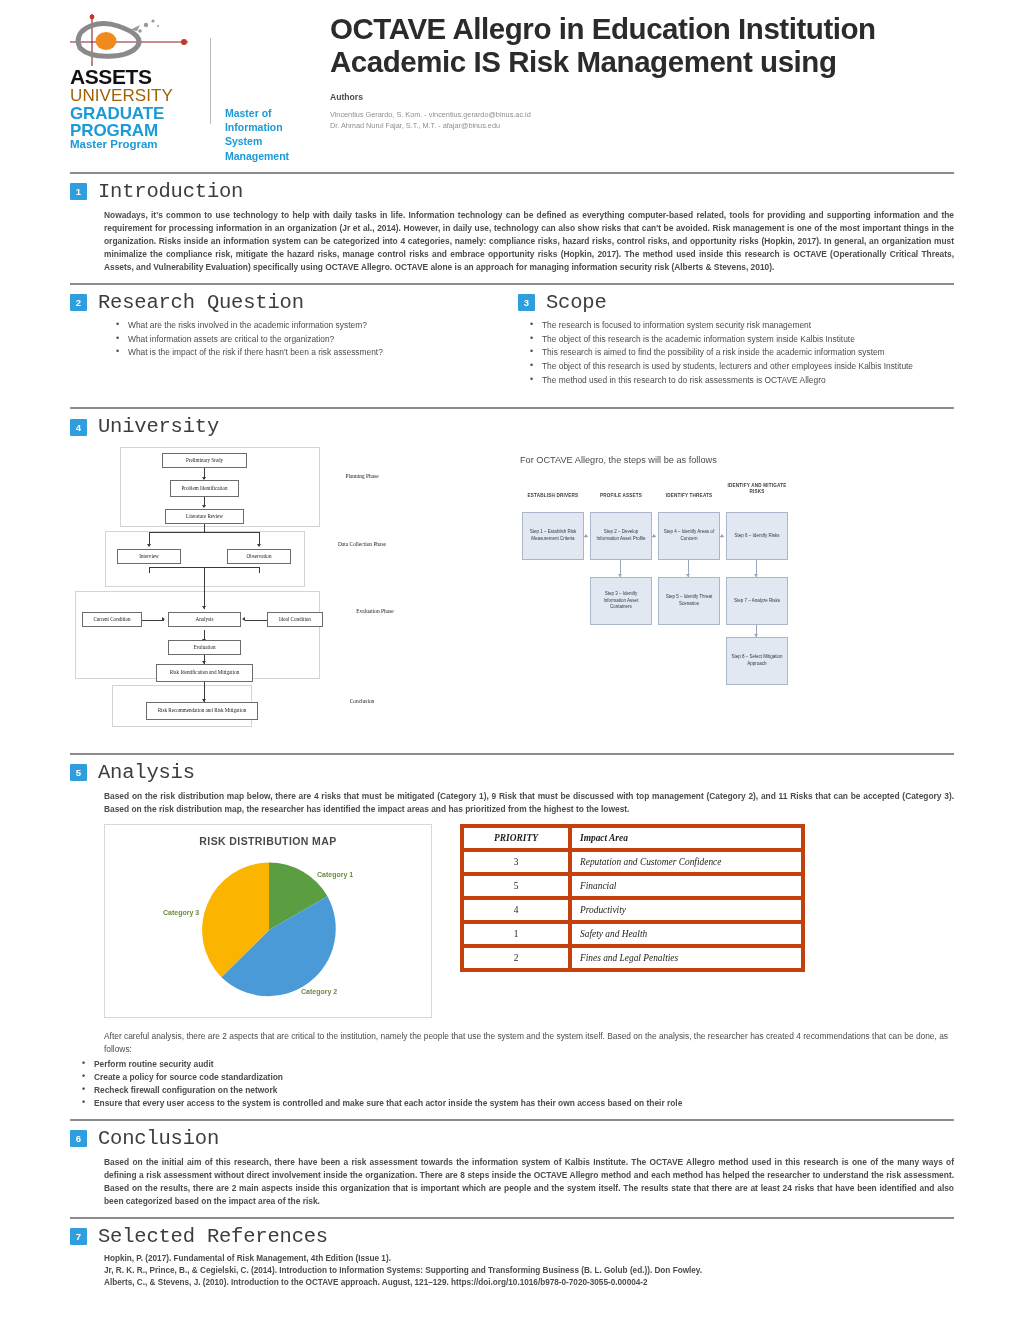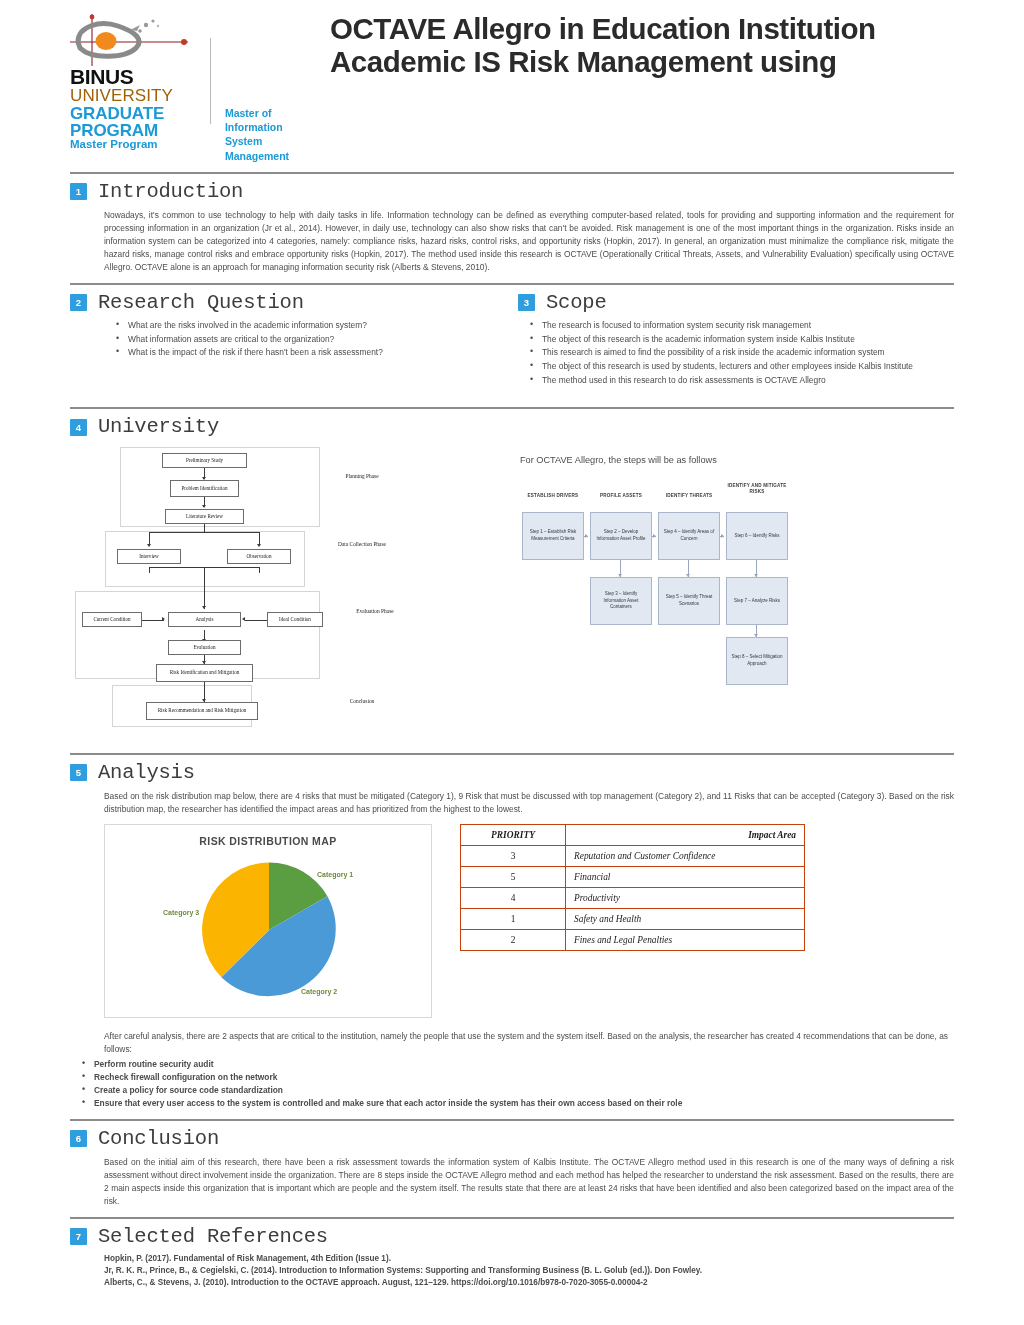--- a/index.html
+++ b/index.html
@@ -39,21 +39,21 @@
   
   .rule{height:2px;background:#8c8c8c;margin:9px 70px 0 70px;}
   .sec{padding:0 70px;}
   .sec-head{display:flex;align-items:center;margin-top:7px;}
   .badge{
     width:17px;height:17px;flex:0 0 17px;background:#2f9ede;color:#fff;
     font-size:9.5px;font-weight:bold;display:flex;align-items:center;justify-content:center;
     margin-right:11px;border-radius:1px;
   }
   .sec-title{font-size:20.5px;color:#3d3d3d;letter-spacing:-.2px;line-height:1.1;font-family:Liberation Mono, monospace;}
-  .body-text{font-size:8.4px;line-height:1.53;color:#4c4c4c;text-align:justify;margin:6px 0 0 34px;}
+  .body-text{font-size:8.4px;line-height:1.53;color:#4c4c4c;text-align:justify;margin:6px 0 0 34px;font-weight:bold;}
   ul.bullets{margin:5px 0 0 46px;padding:0;list-style:none;}
   ul.bullets li{font-size:8.4px;line-height:1.5;color:#4c4c4c;position:relative;padding-left:12px;margin-bottom:1px;}
   ul.bullets li:before{content:"\2022";position:absolute;left:0;top:-1px;color:#4c4c4c;font-size:9px;}
 
   .two-col{display:flex;}
   .col-l{width:448px;flex:0 0 448px;}
   .col-r{flex:1;padding-left:0px;}
   .col-r .sec-head{margin-left:0;}
 
   
@@ -96,23 +96,23 @@
   
   .analysis-row{display:flex;margin:8px 0 0 34px;align-items:flex-start;}
   .chart-card{width:328px;flex:0 0 328px;border:1px solid #d8d8d8;background:#fff;padding:6px 0 10px 0;box-sizing:border-box;}
   .chart-title{text-align:center;font-size:10.5px;font-weight:bold;color:#4a4a4a;letter-spacing:.4px;margin:4px 0 2px 0;}
   .pie-holder{position:relative;width:328px;height:158px;}
   .pie-svg{position:absolute;left:50%;top:6px;transform:translateX(-50%);}
   .pie-label{position:absolute;font-size:7px;font-weight:bold;color:#6d8a3e;white-space:nowrap;}
 
   .table-holder{flex:1;padding-left:28px;}
   table.impact{border-collapse:collapse;width:345px;font-family:"Liberation Serif","DejaVu Serif",serif;}
-  table.impact th,table.impact td{border:1px solid #c2410c;padding:5px 8px;font-size:9.4px;color:#1c1c1c;}
+  table.impact th,table.impact td{border:4px solid #c2410c;padding:5px 8px;font-size:9.4px;color:#1c1c1c;}
   table.impact th{font-weight:bold;font-style:italic;text-align:center;}
-  table.impact th.area{text-align:right;}
+  table.impact th.area{text-align:left;}
   table.impact td.pri{text-align:center;width:88px;font-style:normal;}
   table.impact td.area{font-style:italic;}
 
   .rec-text{font-size:8.4px;line-height:1.53;color:#4c4c4c;margin:12px 0 0 34px;}
   ul.rec{margin:2px 0 0 12px;padding:0;list-style:none;font-weight:bold;}
   ul.rec li{font-size:8.4px;line-height:1.55;color:#4c4c4c;position:relative;padding-left:12px;}
   ul.rec li:before{content:"\2022";position:absolute;left:0;top:-1px;font-size:9px;}
 
   .refs{margin:5px 0 0 34px;font-weight:bold;}
   .refs div{font-size:8.2px;line-height:1.45;color:#4c4c4c;}
@@ -134,40 +134,45 @@
             <path d="M8 30 C8 14, 30 8, 48 14 C66 20, 74 28, 66 36 C56 46, 22 48, 10 36 Z" fill="none" stroke="#8a8a8a" stroke-width="5"></path>
             <ellipse cx="36" cy="29" rx="10.5" ry="9" fill="#f08a1c"></ellipse>
             <path d="M60 18 l10 -5 l-3 6 z" fill="#9a9a9a"></path>
             <circle cx="76" cy="13" r="2.2" fill="#9a9a9a"></circle>
             <circle cx="83" cy="9" r="1.6" fill="#9a9a9a"></circle>
             <circle cx="70" cy="19" r="1.8" fill="#9a9a9a"></circle>
             <circle cx="88" cy="14" r="1.2" fill="#b5b5b5"></circle>
           </svg>
         </div>
         <div class="binus-words">
-          <div class="w1">BINUS</div>
+          <div class="w1">ASSETS</div>
           <div class="w2">UNIVERSITY</div>
           <div class="w3">GRADUATE</div>
           <div class="w4">PROGRAM</div>
           <div class="w5">Master Program</div>
         </div>
       </div>
       <div class="logo-divider"></div>
       <div class="logo-right">
         <div>Master of Information</div>
         <div>System Management</div>
       </div>
     </div>
 
     <div class="title-block">
       <div class="poster-title">
         <div>OCTAVE Allegro in Education Institution</div>
         <div>Academic IS Risk Management using</div>
       </div>
       <div class="meta-row">
+        <div class="meta-col">
+          <div class="meta-h">Authors</div>
+          <div class="meta-t">Vincentius Gerardo, S. Kom. - vincentius.gerardo@binus.ac.id</div>
+          <div class="meta-t">Dr. Ahmad Nurul Fajar, S.T., M.T. - afajar@binus.edu</div>
+        </div>
       </div>
     </div>
   </div>
 
   <div class="rule"></div>
 
   <div class="sec">
     <div class="sec-head">
       <div class="badge">1</div>
       <div class="sec-title">Introduction</div>
@@ -358,22 +363,22 @@
               <td class="area">Fines and Legal Penalties</td>
             </tr>
           </tbody>
         </table>
       </div>
     </div>
 
     <div class="rec-text">After careful analysis, there are 2 aspects that are critical to the institution, namely the people that use the system and the system itself. Based on the analysis, the researcher has created 4 recommendations that can be done, as follows:</div>
     <ul class="rec">
       <li>Perform routine security audit</li>
+      <li>Create a policy for source code standardization</li>
       <li>Recheck firewall configuration on the network</li>
-      <li>Create a policy for source code standardization</li>
       <li>Ensure that every user access to the system is controlled and make sure that each actor inside the system has their own access based on their role</li>
     </ul>
   </div>
 
   <div class="rule" style="margin-top:9px;"></div>
 
   <div class="sec">
     <div class="sec-head">
       <div class="badge">6</div>
       <div class="sec-title">Conclusion</div>

